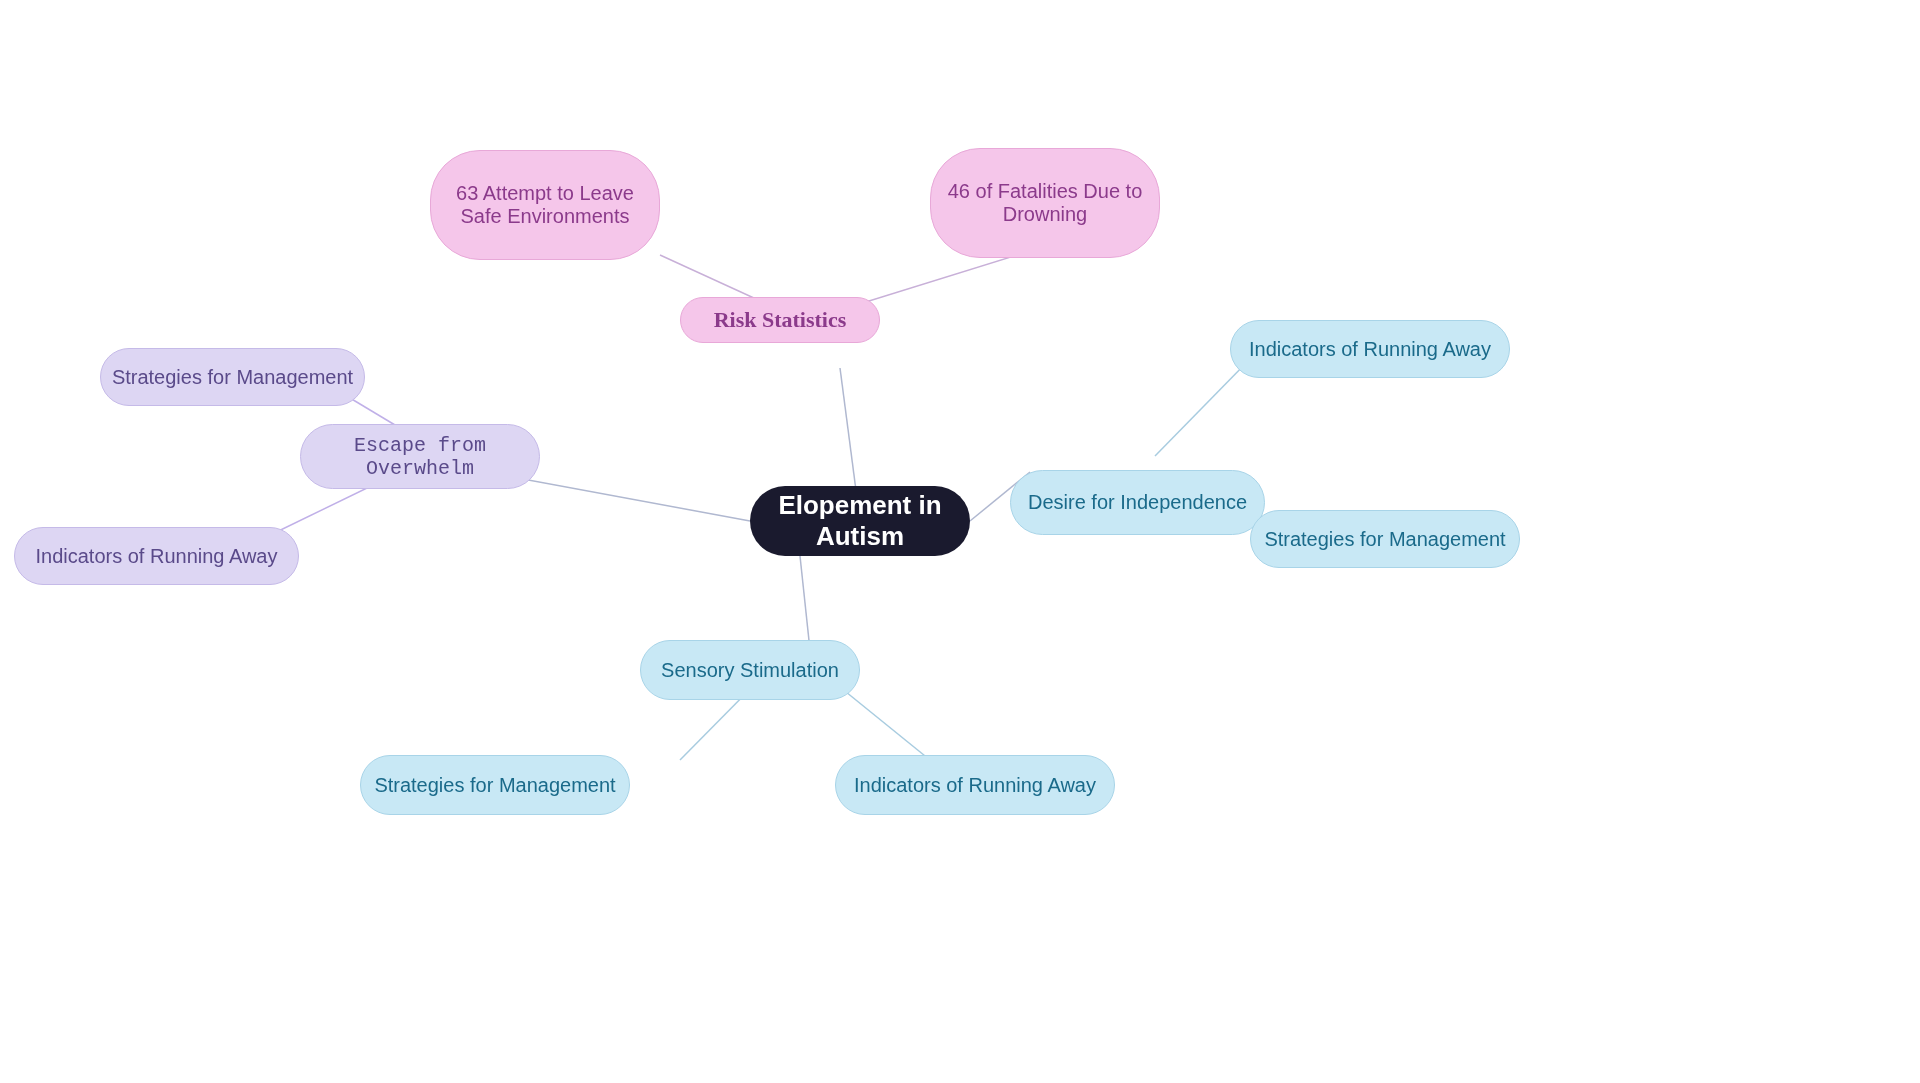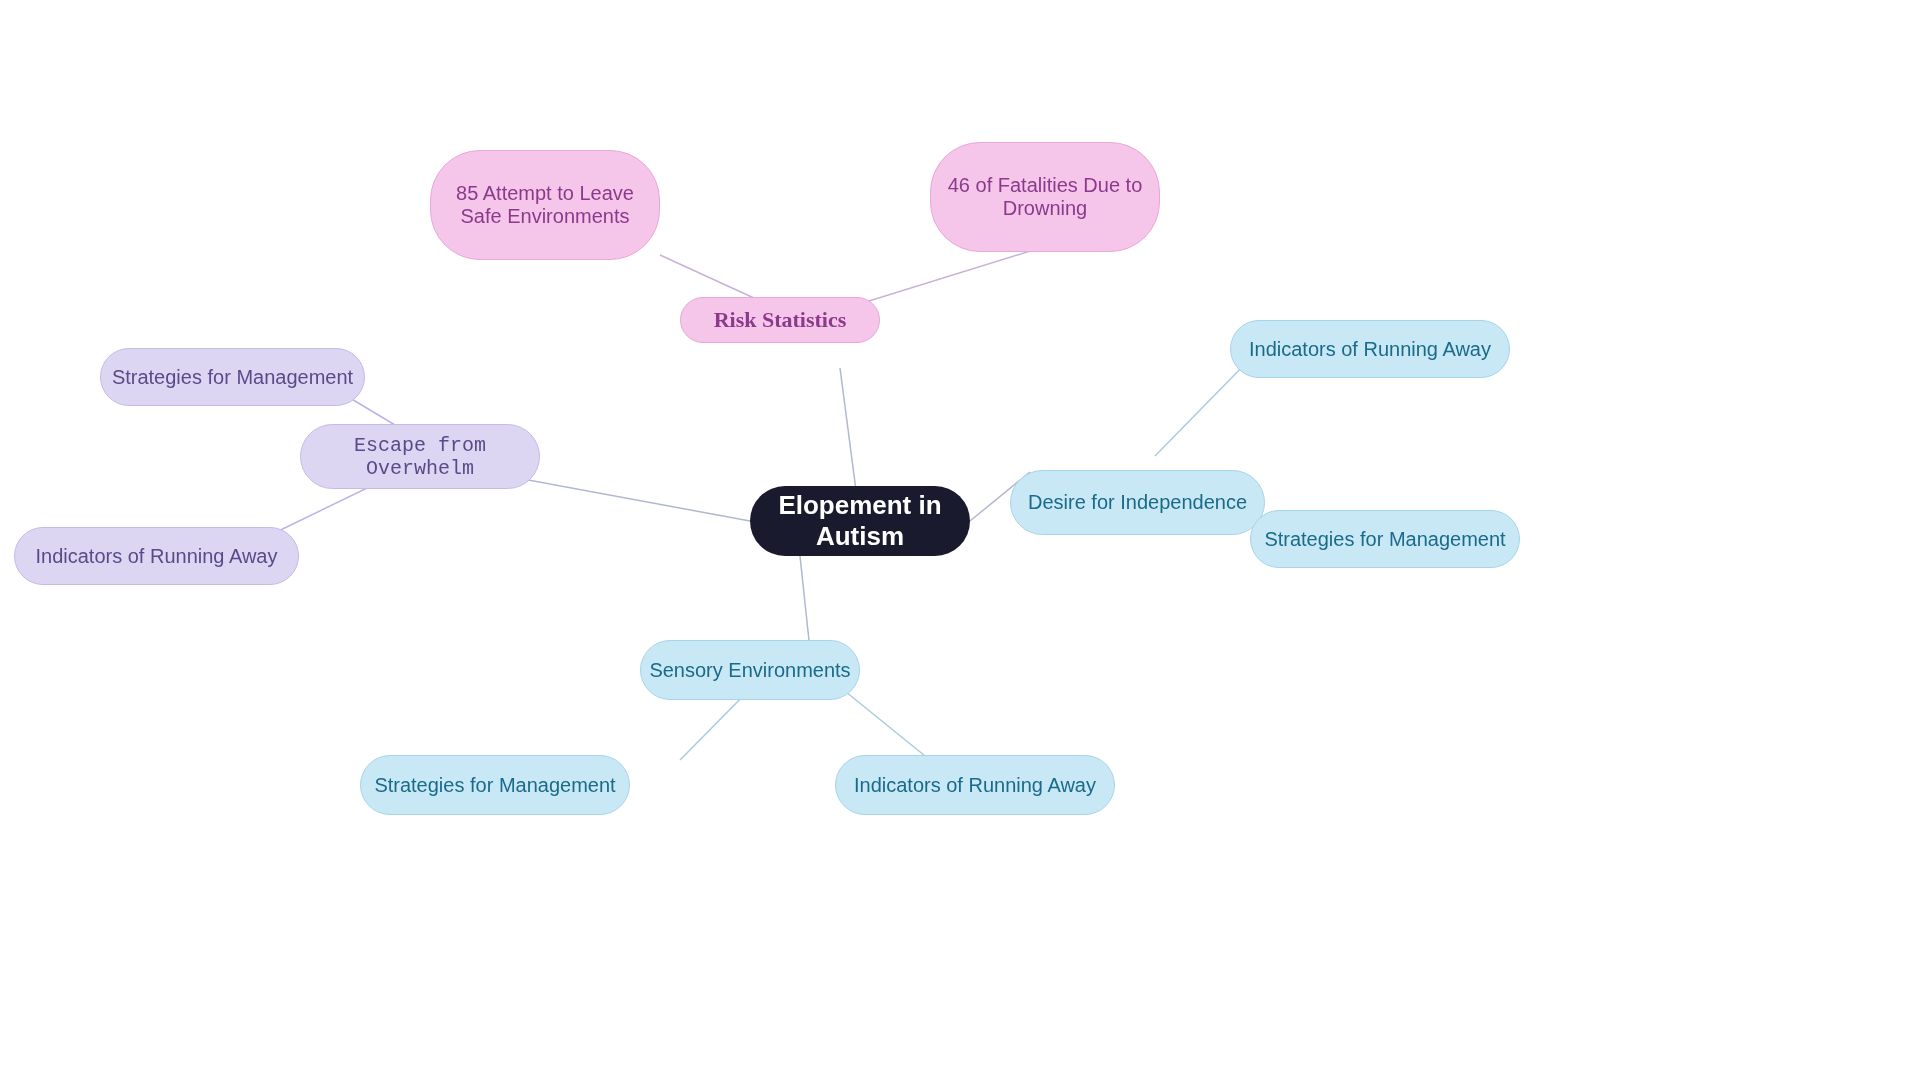--- a/index.html
+++ b/index.html
@@ -98,41 +98,41 @@
 
 <div class="node node-center" style="left: 750px; top: 486px; width: 220px; height: 70px;">
   <span>Elopement in Autism</span>
 </div>
 
 <div class="node node-pink node-font-lg" style="left: 680px; top: 297px; width: 200px; height: 46px; font-family: Liberation Serif, serif;">
   <span>Risk Statistics</span>
 </div>
 
 <div class="node node-pink node-font-md" style="left: 430px; top: 150px; width: 230px; height: 110px; padding: 10px;">
-  <span>85 Attempt to Leave Safe Environments</span>
+  <span>63 Attempt to Leave Safe Environments</span>
 </div>
 
-<div class="node node-pink node-font-md" style="left: 930px; top: 142px; width: 230px; height: 110px; padding: 10px;">
+<div class="node node-pink node-font-md" style="left: 930px; top: 148px; width: 230px; height: 110px; padding: 10px;">
   <span>46 of Fatalities Due to Drowning</span>
 </div>
 
 <div class="node node-lavender node-font-md" style="left: 300px; top: 424px; width: 240px; height: 65px; font-family: Liberation Mono, monospace;">
   <span>Escape from Overwhelm</span>
 </div>
 
 <div class="node node-lavender node-font-md" style="left: 100px; top: 348px; width: 265px; height: 58px;">
   <span>Strategies for Management</span>
 </div>
 
 <div class="node node-lavender node-font-md" style="left: 14px; top: 527px; width: 285px; height: 58px;">
   <span>Indicators of Running Away</span>
 </div>
 
 <div class="node node-lightblue node-font-md" style="left: 640px; top: 640px; width: 220px; height: 60px;">
-  <span>Sensory Environments</span>
+  <span>Sensory Stimulation</span>
 </div>
 
 <div class="node node-lightblue node-font-md" style="left: 360px; top: 755px; width: 270px; height: 60px;">
   <span>Strategies for Management</span>
 </div>
 
 <div class="node node-lightblue node-font-md" style="left: 835px; top: 755px; width: 280px; height: 60px;">
   <span>Indicators of Running Away</span>
 </div>
 

